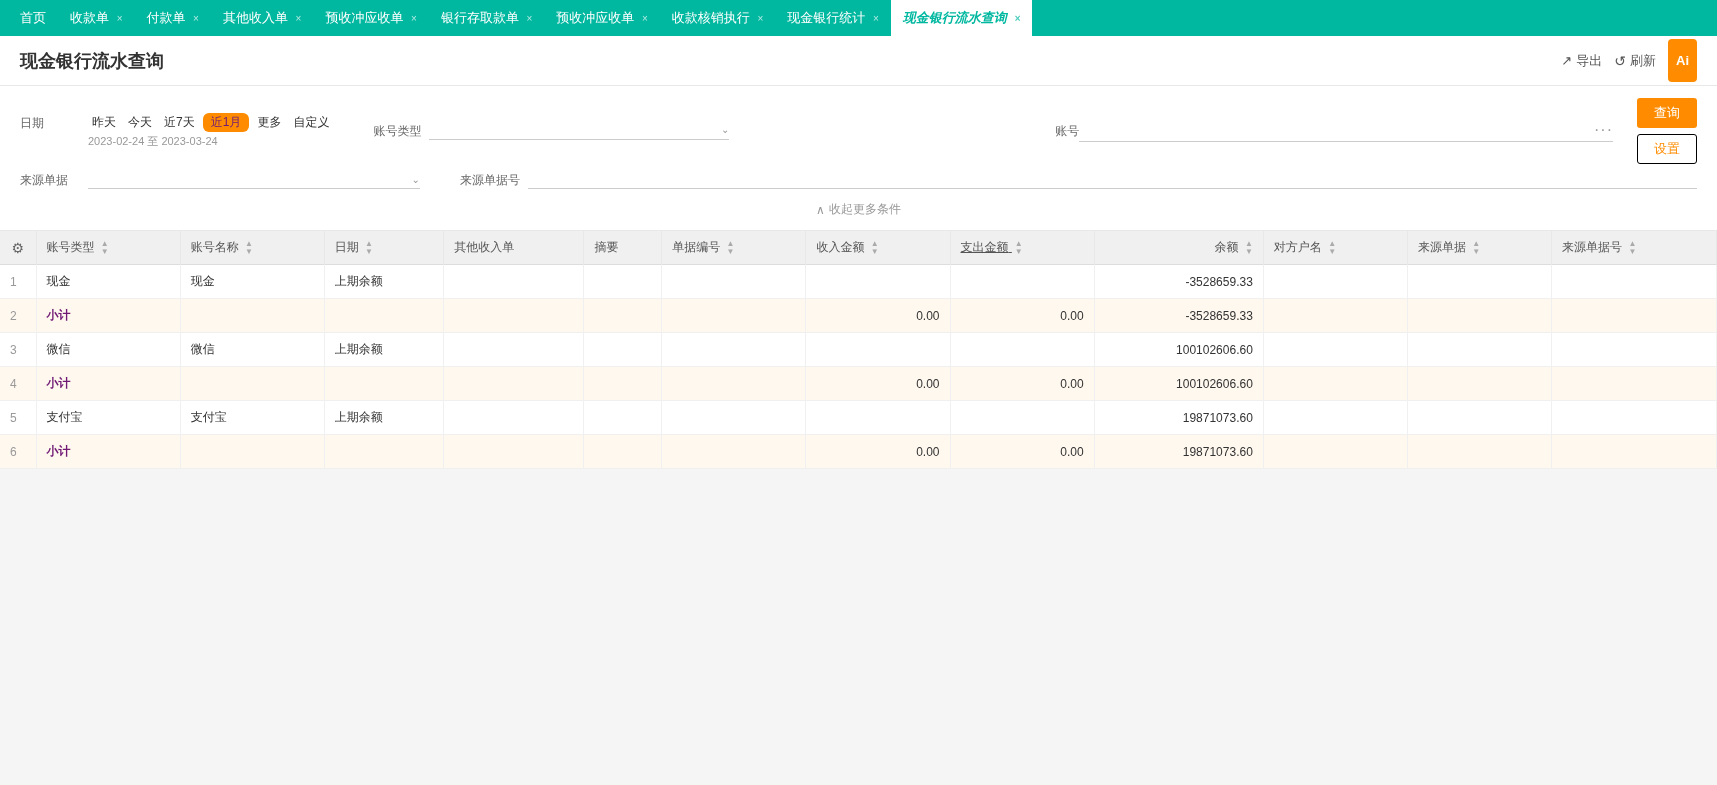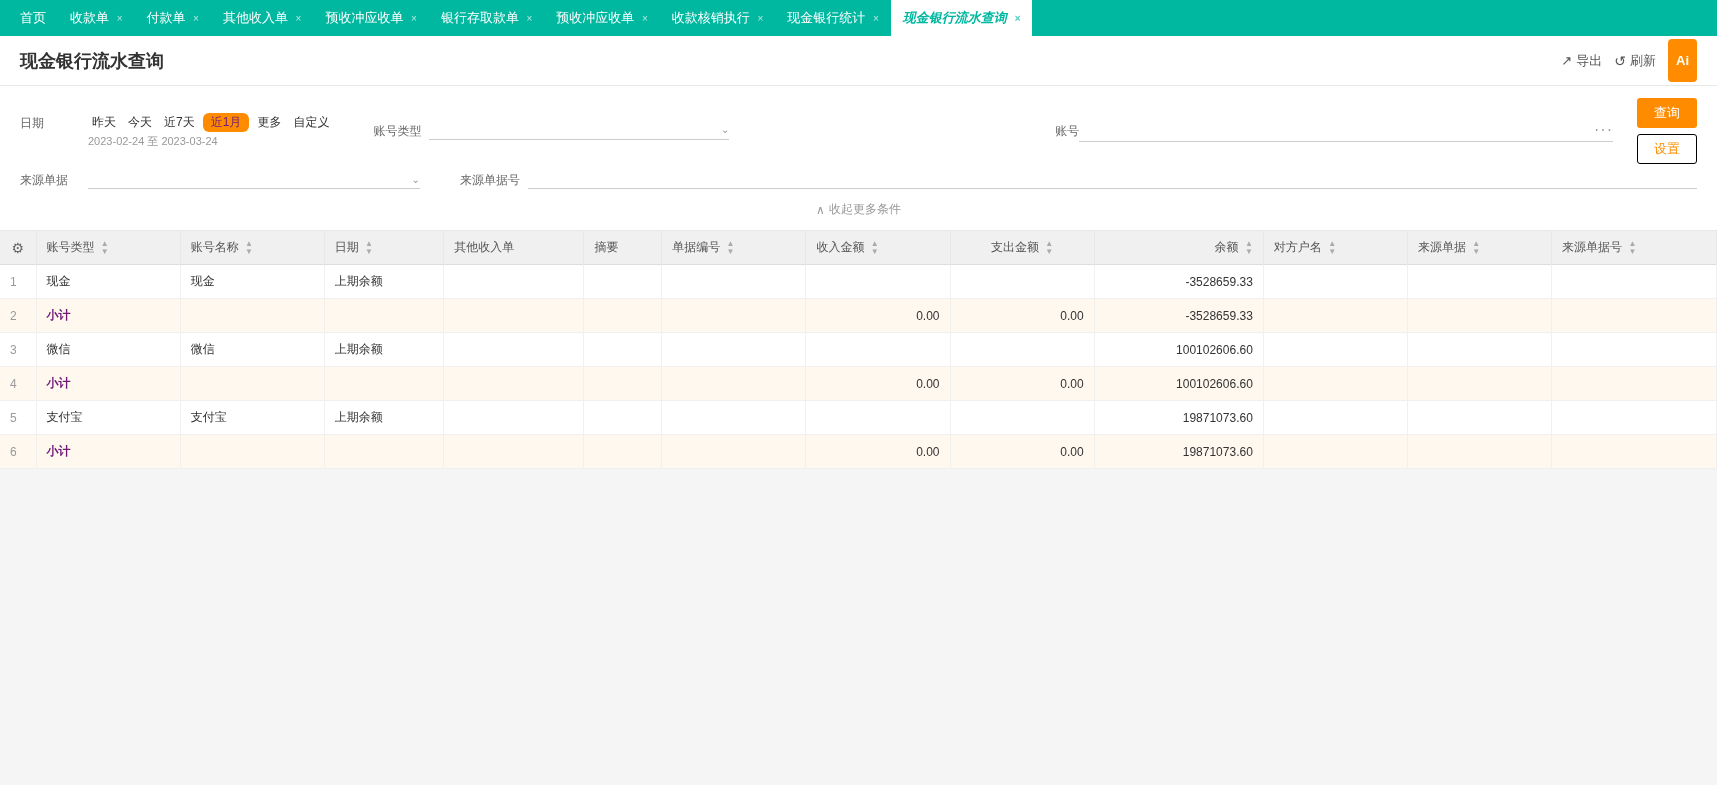--- a/index.html
+++ b/index.html
@@ -398,21 +398,21 @@
               <span>▼</span>
             </span>
         </th>
         <th style="text-align:left;">
           <span>收入金额</span>
           <span class="sort-icons">
               <span>▲</span>
               <span>▼</span>
             </span>
         </th>
-        <th style="text-align:center;">
+        <th style="text-align:left;text-decoration:underline;">
           <span>支出金额</span>
           <span class="sort-icons">
               <span>▲</span>
               <span>▼</span>
             </span>
         </th>
         <th style="text-align:right;">
           <span>余额</span>
           <span class="sort-icons">
               <span>▲</span>

